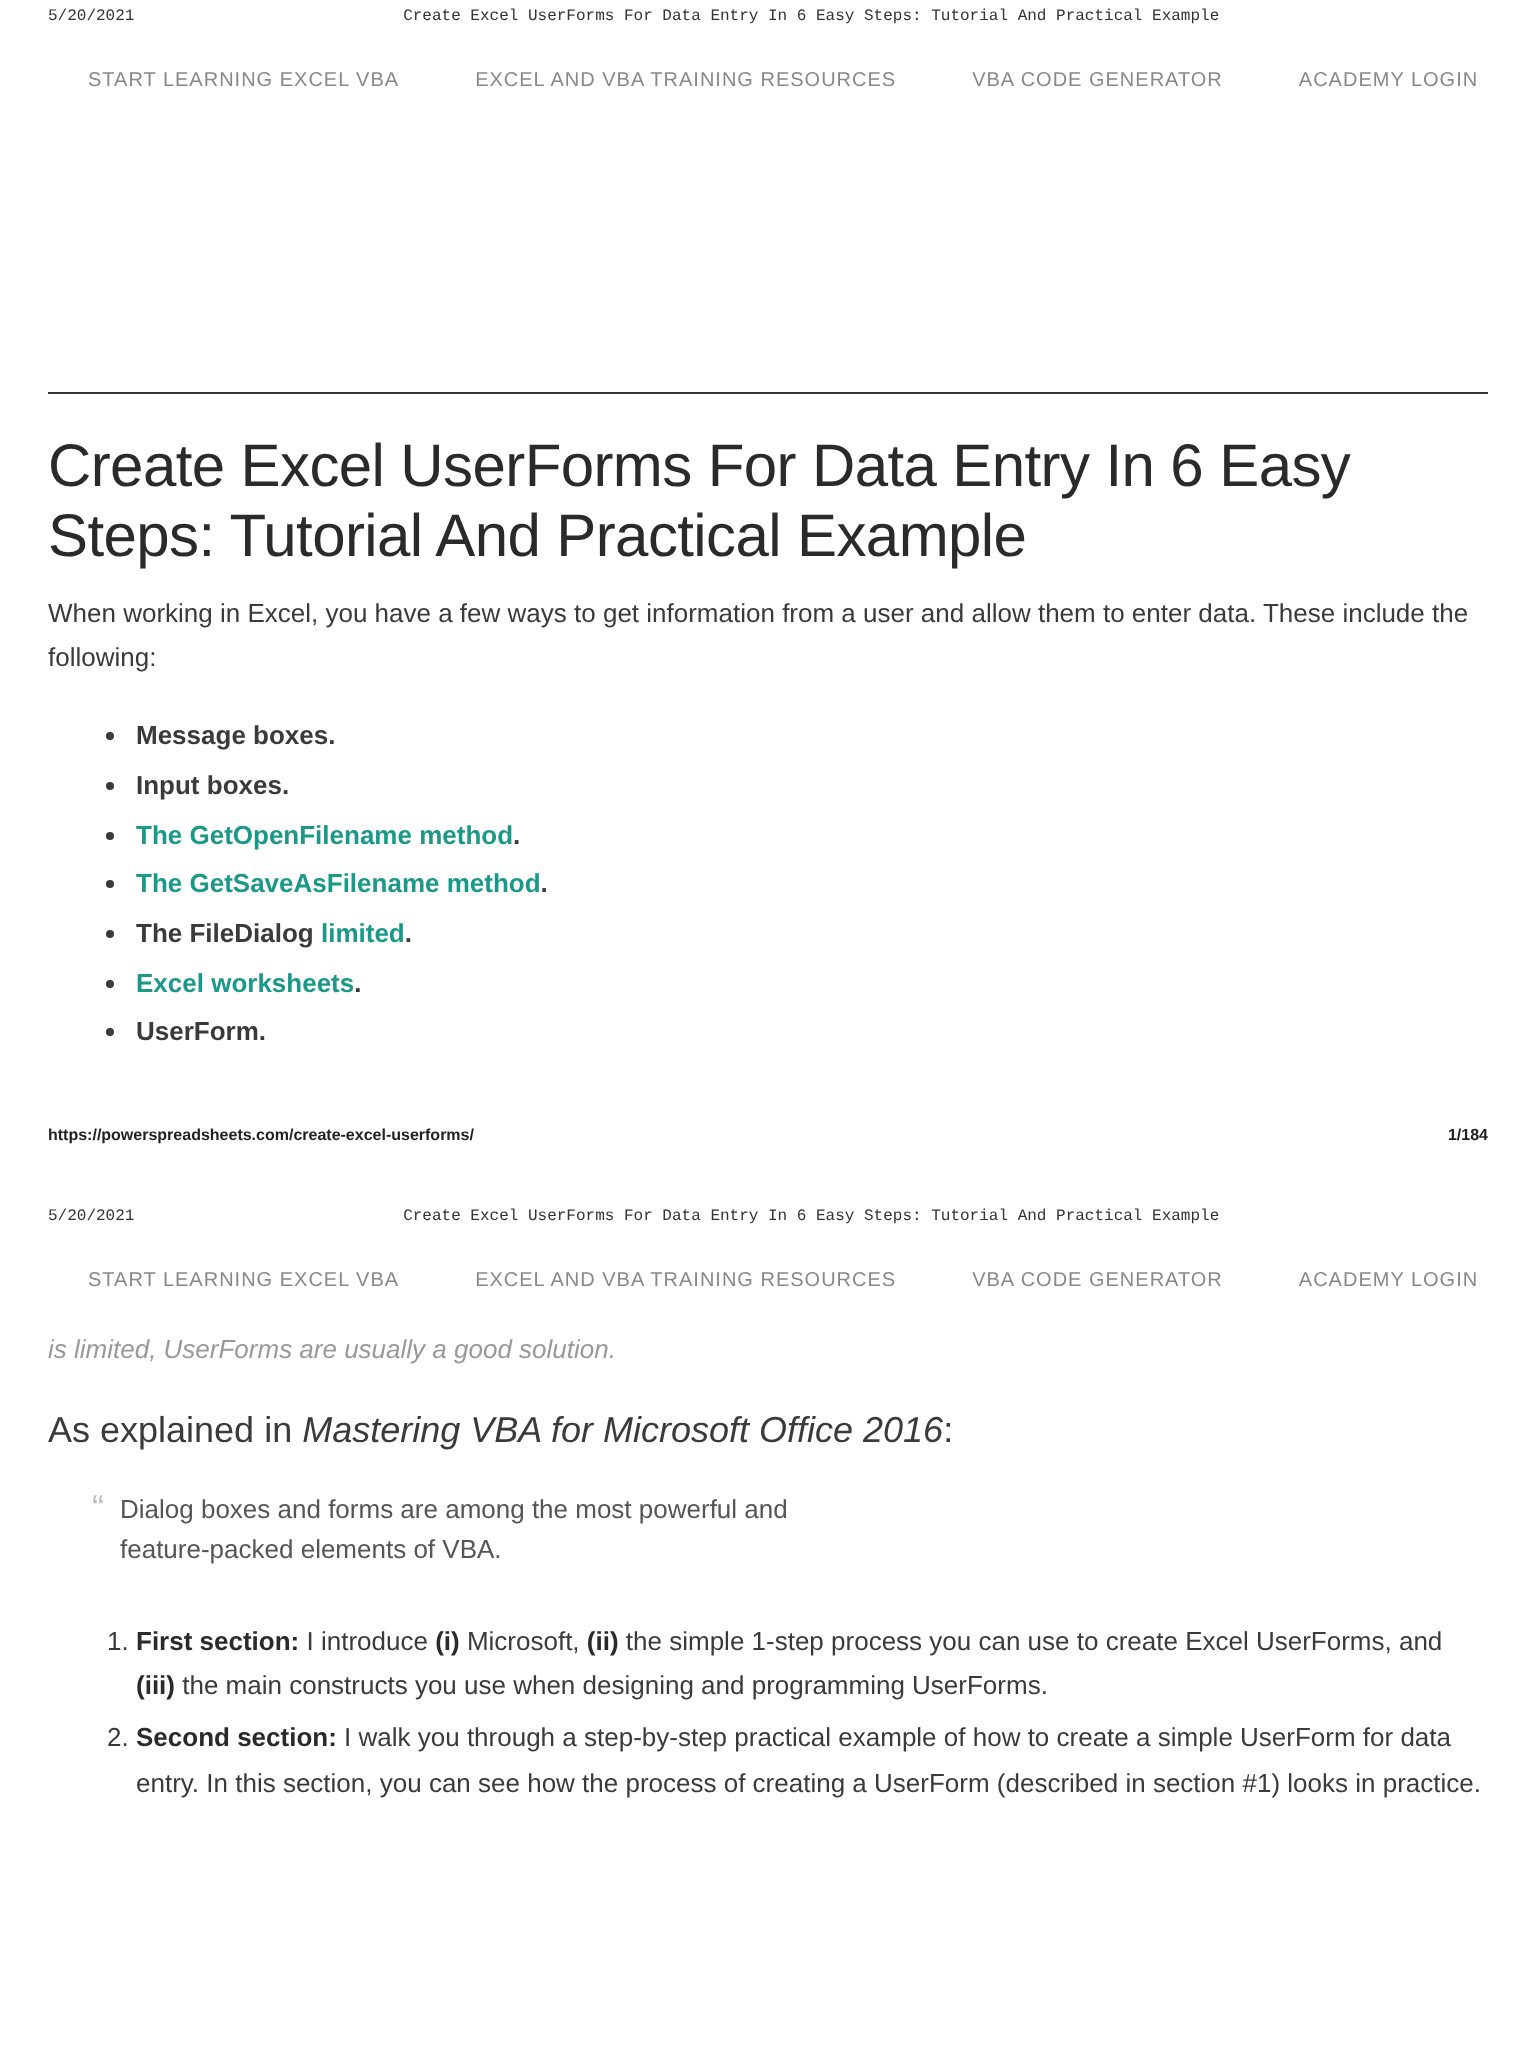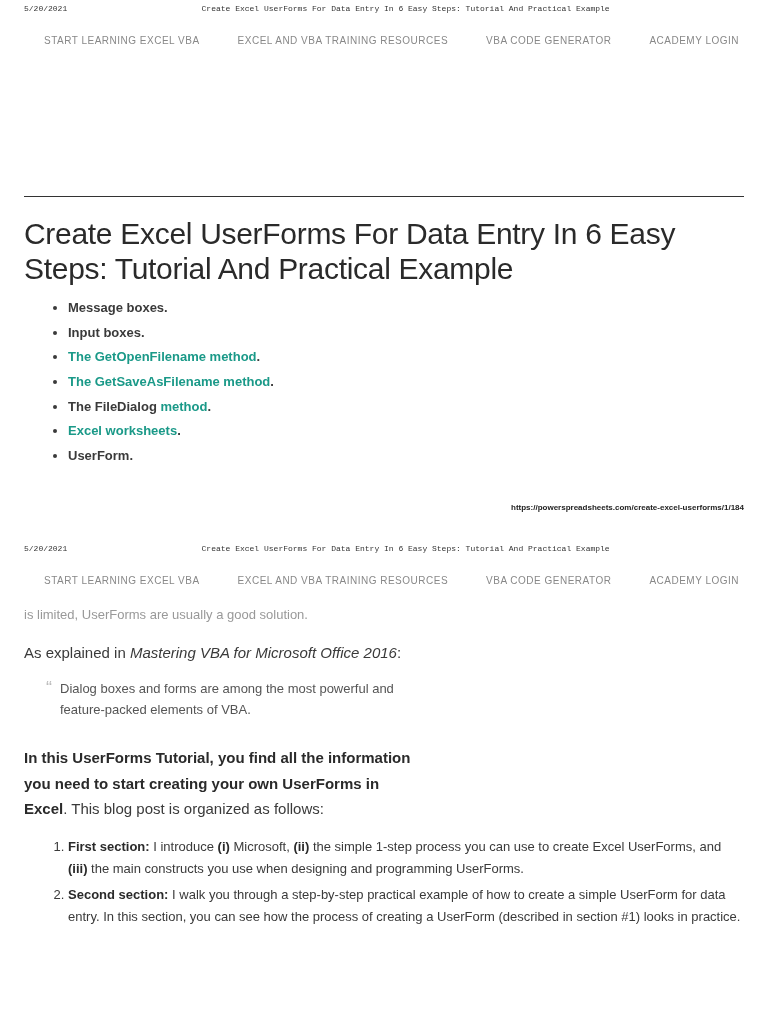--- a/index.html
+++ b/index.html
@@ -11,23 +11,23 @@
 .nav span { white-space: nowrap; text-align: center; }
 .body-wrap { padding: 0 24px; }
 .hr { border: none; border-top: 1px solid #333; margin: 132px 0 20px 0; }
 h1 { font-size: 30px; font-weight: 400; color: #2a2a2a; line-height: 1.15; margin-bottom: 10px; letter-spacing: -0.3px; }
 .byline { font-size: 11px; color: #555; margin-bottom: 36px; }
 .intro { font-size: 13px; color: #3a3a3a; line-height: 1.7; margin-bottom: 16px; }
 ul.bullets { list-style: disc; padding-left: 44px; margin-bottom: 30px; }
 ul.bullets li { font-size: 13px; color: #3a3a3a; line-height: 1.9; font-weight: bold; }
 .link { color: #1a9988; }
 .link-part { color: #1a9988; }
-.footer-row { display: flex; justify-content: flex-end; padding: 4px 24px 28px 24px; font-size: 8px; font-weight: 600; color: #222; }
-.cut-line { font-size: 13px; color: #999; line-height: 1.7; margin-bottom: 14px; }
-.para { font-size: 15px; color: #3a3a3a; line-height: 1.7; margin-bottom: 14px; }
+.footer-row { display: flex; justify-content: space-between; padding: 4px 24px 28px 24px; font-size: 8px; font-weight: 600; color: #222; }
+.cut-line { font-size: 13px; color: #999; line-height: 1.7; margin-bottom: 14px; font-style: italic; }
+.para { font-size: 18px; color: #3a3a3a; line-height: 1.7; margin-bottom: 14px; }
 .italic { font-style: italic; }
 .quote-block { display: flex; gap: 8px; margin: 10px 0 24px 22px; max-width: 360px; }
 .quote-mark { font-size: 18px; color: #bbb; line-height: 1; }
 .quote-text { font-size: 13px; color: #555; line-height: 1.6; }
 .bold { font-weight: 600; color: #2a2a2a; }
 ol.numbered { list-style: decimal; padding-left: 44px; margin: 14px 0 20px 0; }
 ol.numbered li { font-size: 13px; color: #3a3a3a; line-height: 1.7; margin-bottom: 4px; }
 .para-narrow { max-width: 400px; }
 </style>
 </head>
@@ -41,26 +41,27 @@
 <div class="nav">
   <span>START LEARNING EXCEL VBA</span>
   <span>EXCEL AND VBA TRAINING RESOURCES</span>
   <span>VBA CODE GENERATOR</span>
   <span>ACADEMY LOGIN</span>
 </div>
 
 <div class="body-wrap">
   <hr class="hr">
   <h1>Create Excel UserForms For Data Entry In 6 Easy Steps: Tutorial And Practical Example</h1>
+  <p class="intro">When working in Excel, you have a few ways to get information from a user and allow them to enter data. These include the following:</p>
   <ul class="bullets">
     <li>Message boxes.</li>
     <li>Input boxes.</li>
     <li><span class="link">The GetOpenFilename method</span><span>.</span></li>
     <li><span class="link">The GetSaveAsFilename method</span><span>.</span></li>
-    <li><span>The FileDialog </span><span class="link-part">method</span><span>.</span></li>
+    <li><span>The FileDialog </span><span class="link-part">limited</span><span>.</span></li>
     <li><span class="link">Excel worksheets</span><span>.</span></li>
     <li>UserForm.</li>
   </ul>
 </div>
 
 <div class="footer-row">
   <span>https://powerspreadsheets.com/create-excel-userforms/</span>
   <span>1/184</span>
 </div>
 
@@ -78,23 +79,20 @@
 
 <div class="body-wrap">
   <p class="cut-line">is limited, UserForms are usually a good solution.</p>
   <p class="para">
     <span>As explained in </span><span class="italic">Mastering VBA for Microsoft Office 2016</span><span>:</span>
   </p>
   <div class="quote-block">
     <div class="quote-mark">“</div>
     <div class="quote-text">Dialog boxes and forms are among the most powerful and feature-packed elements of VBA.</div>
   </div>
-  <p class="para para-narrow">
-    <span class="bold">In this UserForms Tutorial, you find all the information you need to start creating your own UserForms in Excel</span><span>. This blog post is organized as follows:</span>
-  </p>
   <ol class="numbered">
     <li>
       <span class="bold">First section:</span><span> I introduce </span><span class="bold">(i)</span><span> Microsoft, </span><span class="bold">(ii)</span><span> the simple 1-step process you can use to create Excel UserForms, and </span><span class="bold">(iii)</span><span> the main constructs you use when designing and programming UserForms.</span>
     </li>
     <li>
       <span class="bold">Second section:</span><span> I walk you through a step-by-step practical example of how to create a simple UserForm for data entry. In this section, you can see how the process of creating a UserForm (described in section #1) looks in practice.</span>
     </li>
   </ol>
 
 </div>

